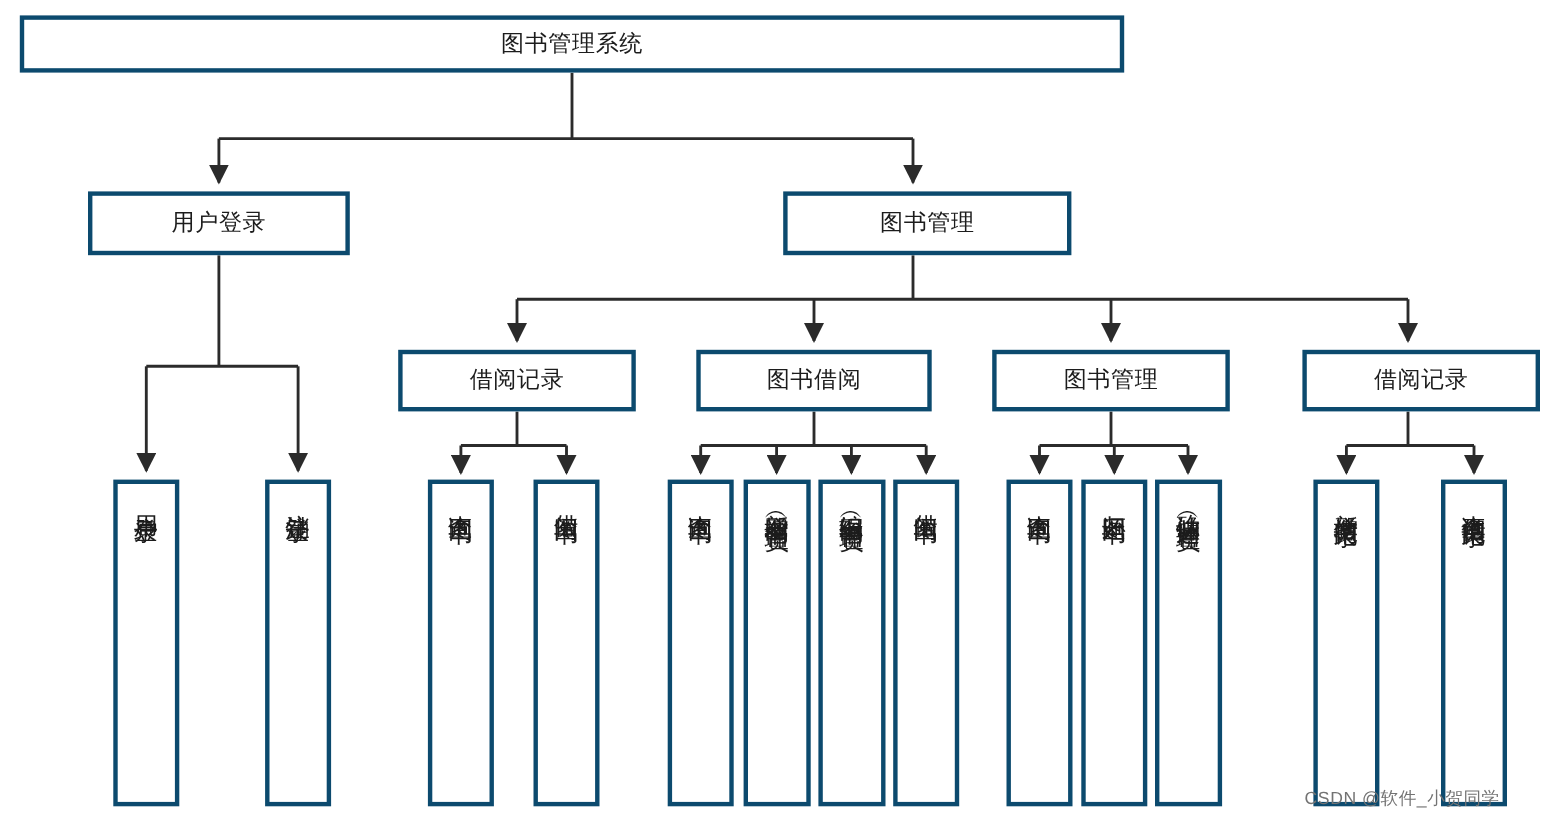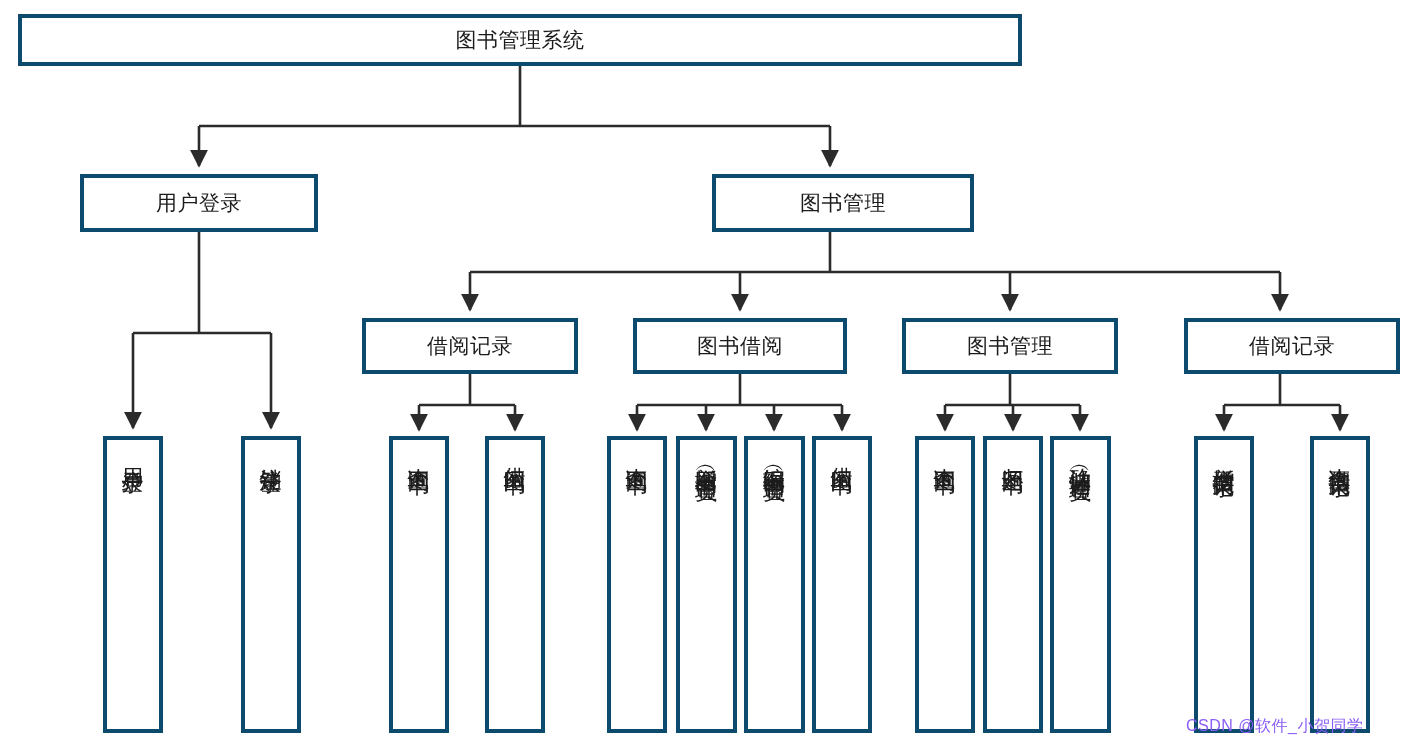--- a/index.html
+++ b/index.html
@@ -58,21 +58,21 @@
     font-size: 22px;
     letter-spacing: 2px;
     line-height: 1.05;
     margin: 0 auto;
   }
   .watermark {
     position: absolute;
     left: 1186px;
     top: 716px;
     font-size: 16px;
-    color: #8b5cf6;
+    color: #737373;
     white-space: nowrap;
     letter-spacing: 0.5px;
     font-family: "Liberation Sans", "DejaVu Sans", sans-serif;
   }
 </style>
 </head>
 <body>
 
 <div id="diagram-root">
 

